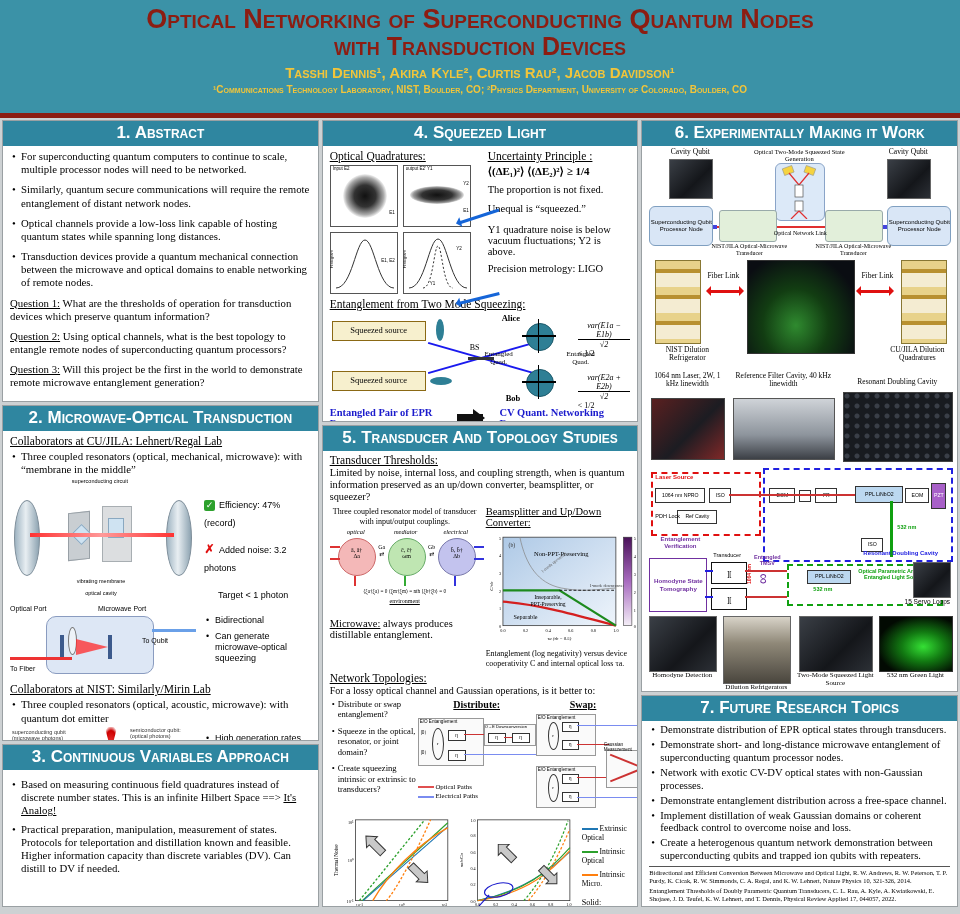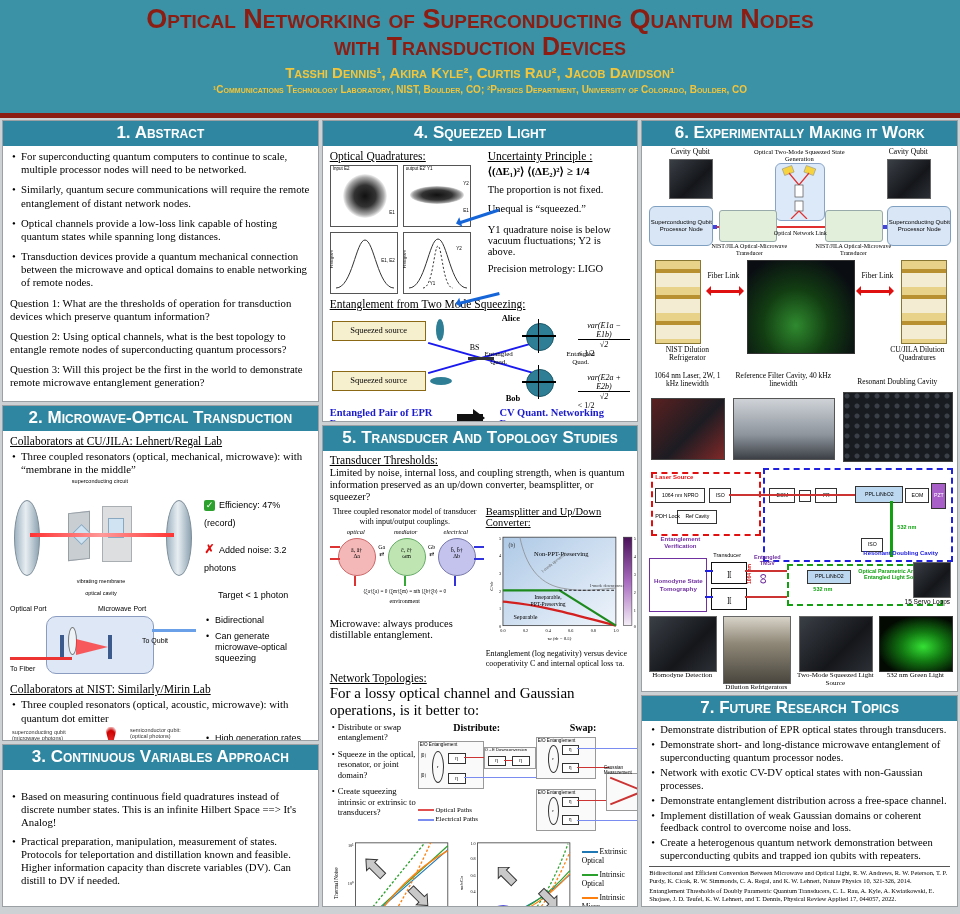--- a/index.html
+++ b/index.html
@@ -11,21 +11,21 @@
   .affil{font-family:"Liberation Sans",sans-serif;font-variant:small-caps;font-weight:bold;color:#F2C53A;font-size:10px;margin-top:3px;}
   .redline{height:5px;background:#8C1D12;}
   .cols{display:flex;gap:3px;padding:2px;height:791px;box-sizing:border-box;}
   .col{flex:1;display:flex;flex-direction:column;gap:3px;min-width:0;}
   .panel{background:#fff;border:1px solid #9aa0a3;overflow:hidden;display:flex;flex-direction:column;box-sizing:border-box;}
   .sec-h{flex:0 0 auto;background:#2F86A0;color:#fff;text-align:center;font-family:"Liberation Sans",sans-serif;font-variant:small-caps;font-weight:bold;font-size:17px;padding:2px 0 3px;}
   .pad{padding:4px 7px;flex:1;overflow:hidden;position:relative;}
   .bul{position:relative;padding-left:11px;margin:0 0 7px;font-size:10.8px;line-height:1.22;}
   .bul::before{content:"•";position:absolute;left:2px;}
   .q{font-size:10.8px;line-height:1.22;margin:0 0 7px;}
-  .u{}
+  .u{text-decoration:underline;}
   .b{font-weight:bold;}
   .i{font-style:italic;}
   .c{text-align:center;}
   .sans{font-family:"Liberation Sans",sans-serif;}
   .ab{position:absolute;}
   .h-ul{font-size:11.5px;text-decoration:underline;margin:1px 0 3px;}
   .sb{position:relative;padding-left:9px;font-family:"Liberation Sans",sans-serif;font-size:9px;line-height:1.2;margin-bottom:5px;}
   .sb::before{content:"•";position:absolute;left:0;}
   .chk{display:inline-block;width:11px;height:11px;background:#2da12d;border-radius:2px;color:#fff;font-size:9px;line-height:11px;text-align:center;font-family:"Liberation Sans",sans-serif;}
   .xx{display:inline-block;width:11px;color:#e01010;font-weight:bold;font-family:"Liberation Sans",sans-serif;font-size:12px;line-height:11px;text-align:center;}
@@ -147,21 +147,21 @@
             <div class="sb">High generation rates</div>
                 <div class="sb">Integrated design</div>
                 <div class="sb">Low power</div>
               </div>
           </div>
         </div>
       </div>
 
       <div class="panel" style="flex:1">
         <div class="sec-h">3. Continuous Variables Approach</div>
-        <div class="pad" style="padding:20px 7px">
+        <div class="pad" style="padding:8px 7px">
           <div class="bul" style="margin-bottom:5px"><span>Based on measuring continuous field quadratures instead of discrete number states.  This is an infinite Hilbert Space ==&gt; </span><span class="u">It's Analog!</span></div>
           <div class="bul" style="margin-bottom:5px">Practical preparation, manipulation, measurement of states. Protocols for teleportation and distillation known and feasible. Higher information capacity than discrete variables (DV).  Can distill to DV if needed.</div>
 
         </div>
       </div>
     </div>
 
     <div class="col">
 
       <div class="panel" style="height:302px">
@@ -330,21 +330,21 @@
                     <text x="157" y="85">1</text>
                     <text x="157" y="102">0</text>
                   </g>
                 <text x="166" y="58" font-size="4.8" text-anchor="middle" transform="rotate(-90 166 58)">log negativity</text>
               </svg>
               <div style="font-size:8px;line-height:1.15"><span>Entanglement (log negativity) versus device</span> <span>cooperativity C and internal optical loss τa.</span></div>
             </div>
           </div>
 
           <div class="h-ul" style="margin:4px 0 1px">Network Topologies:</div>
-          <div style="font-size:15px">For a lossy optical channel and Gaussian operations, is it better to:</div>
+          <div style="font-size:10px">For a lossy optical channel and Gaussian operations, is it better to:</div>
 
           <div style="display:flex;margin-top:3px">
             <div style="width:88px;flex:0 0 auto;font-size:8.6px">
 
             <div class="bul" style="font-size:8.6px;margin-bottom:6px;padding-left:8px">Distribute or swap entanglement?</div>
                 <div class="bul" style="font-size:8.6px;margin-bottom:6px;padding-left:8px">Squeeze in the optical, resonator, or joint domain?</div>
                 <div class="bul" style="font-size:8.6px;margin-bottom:6px;padding-left:8px">Create squeezing intrinsic or extrinsic to transducers?</div>
               </div>
 
             <div style="width:118px;flex:0 0 auto;position:relative">

